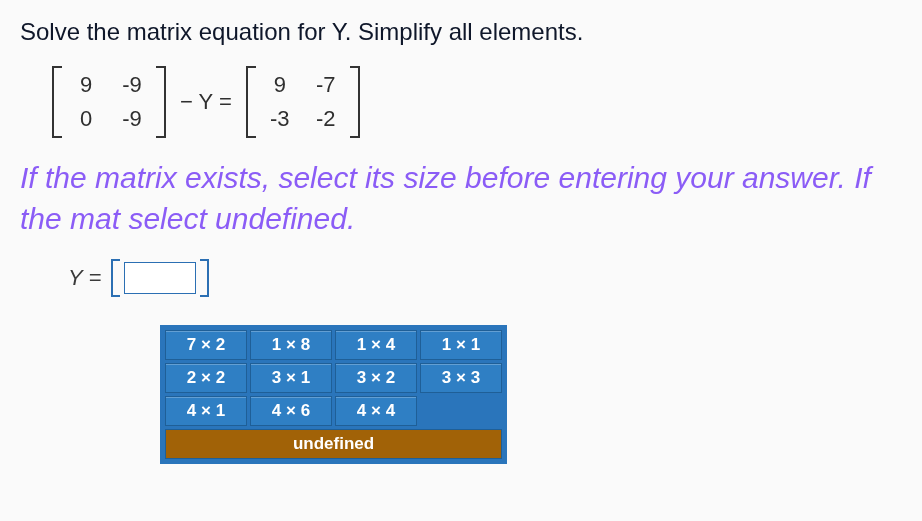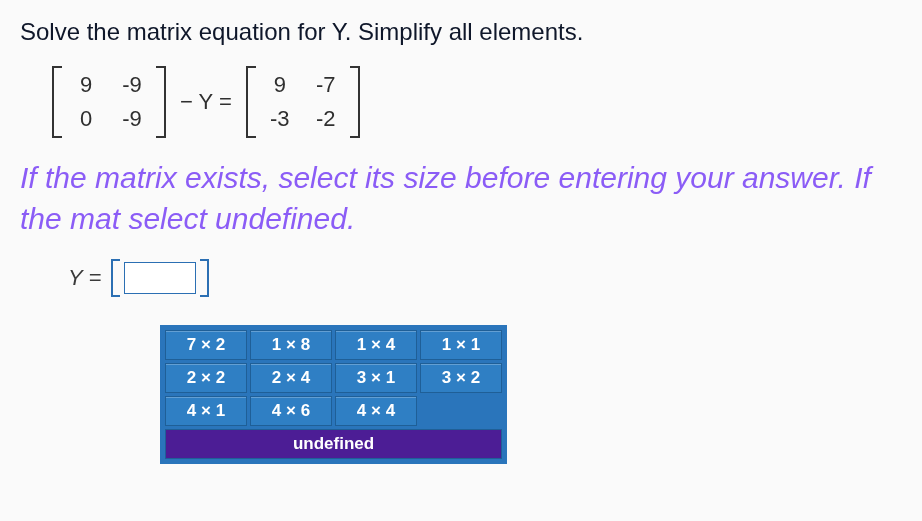--- a/index.html
+++ b/index.html
@@ -112,21 +112,21 @@
       font-weight: 600;
       display: flex;
       align-items: center;
       justify-content: center;
       border: 1px solid #1f5f97;
       cursor: pointer;
       box-shadow: inset 0 1px 0 rgba(255,255,255,0.25);
     }
     .undef-row {
       grid-column: 1 / -1;
-      background: #4c1d95;
+      background: #a16207;
       color: #fff;
       font-size: 17px;
       font-weight: 600;
       display: flex;
       align-items: center;
       justify-content: center;
       border: 1px solid #1f5f97;
       cursor: pointer;
       height: 30px;
     }
@@ -173,23 +173,23 @@
   </div>
 </div>
 
 <div class="size-picker">
   <div class="size-grid">
     <div class="size-btn">7 × 2</div>
     <div class="size-btn">1 × 8</div>
     <div class="size-btn">1 × 4</div>
     <div class="size-btn">1 × 1</div>
     <div class="size-btn">2 × 2</div>
-    <div class="size-btn">2 × 4</div>
     <div class="size-btn">3 × 1</div>
     <div class="size-btn">3 × 2</div>
+    <div class="size-btn">3 × 3</div>
     <div class="size-btn">4 × 1</div>
     <div class="size-btn">4 × 6</div>
     <div class="size-btn">4 × 4</div>
     <div class="undef-row">undefined</div>
   </div>
 </div>
 
 
 
 

